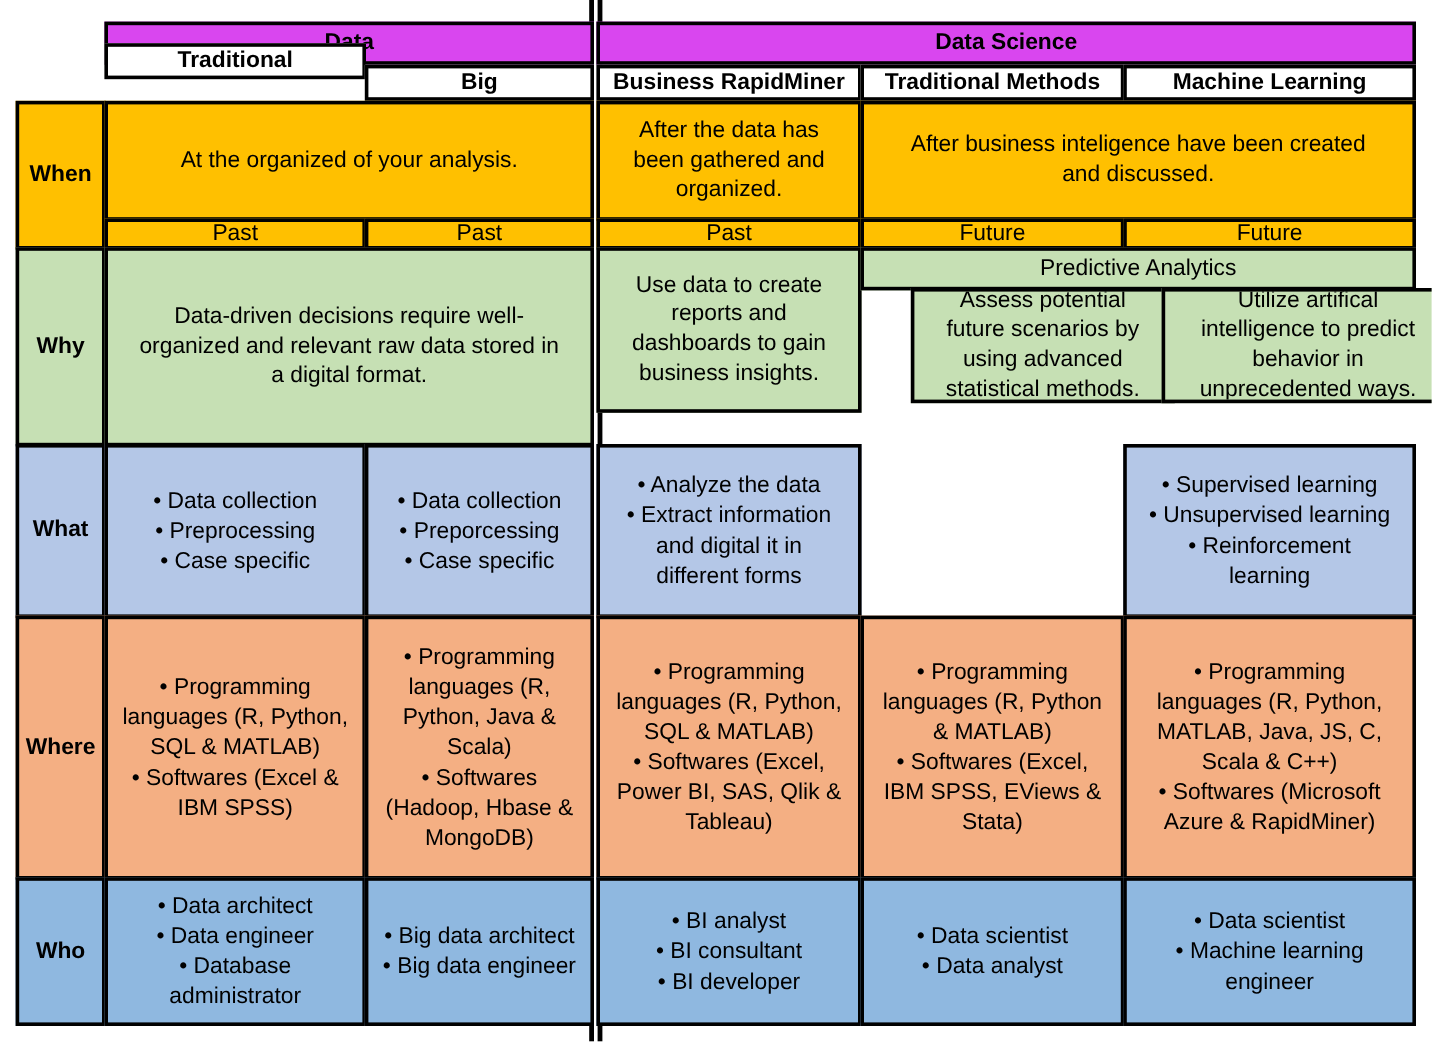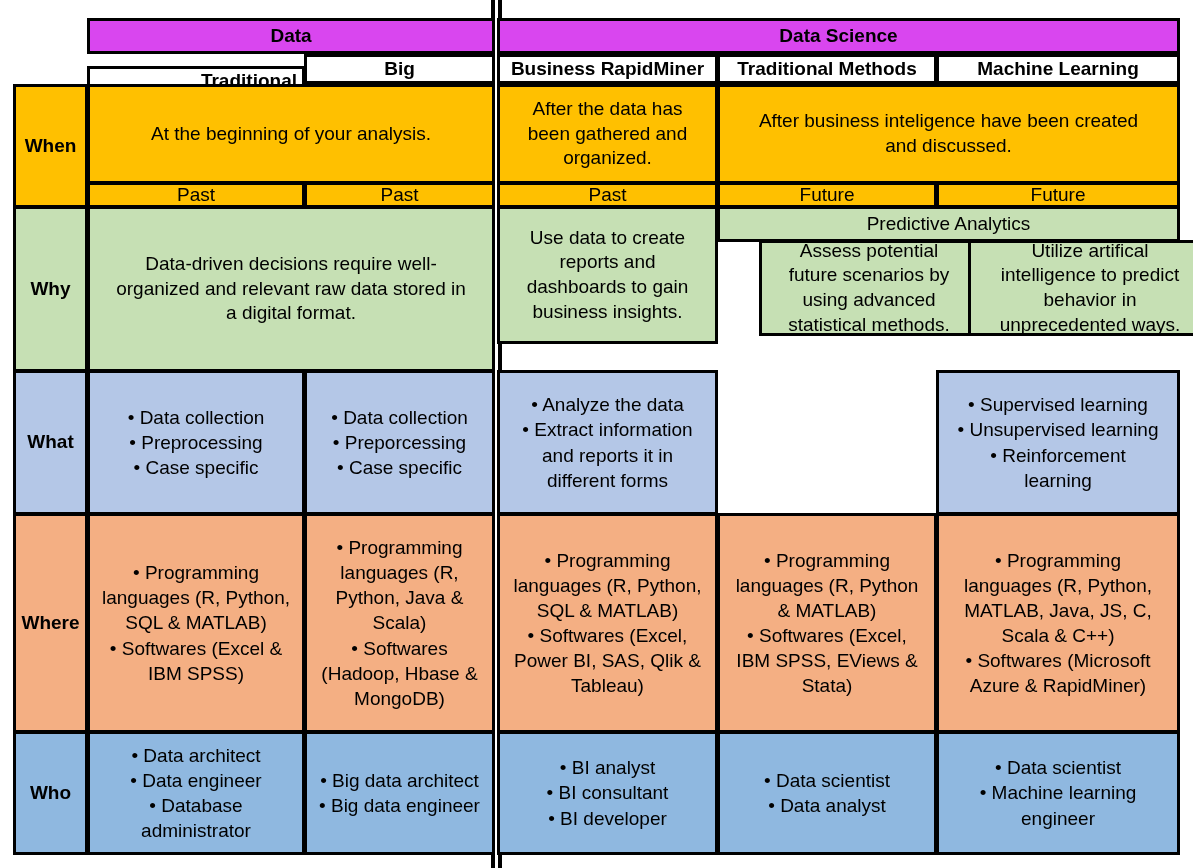--- a/index.html
+++ b/index.html
@@ -87,42 +87,42 @@
   <div class="split-rule" style="left:491px;"></div>
   <div class="split-rule" style="left:498px;"></div>
 
   <div class="cell hdr-group" style="left:87px;  top:18px;  width:408px; height:36px;">
     <span class="txt">Data</span>
   </div>
   <div class="cell hdr-group" style="left:497px; top:18px;  width:683px; height:36px;">
     <span class="txt">Data Science</span>
   </div>
 
-  <div class="cell hdr-sub" style="left:87px;  top:66px; width:218px; height:30px;text-align:right;">
+  <div class="cell hdr-sub" style="left:87px;  top:36px; width:218px; height:30px;">
     <span class="txt">Traditional</span>
   </div>
   <div class="cell hdr-sub" style="left:304px; top:54px; width:191px; height:30px;">
     <span class="txt">Big</span>
   </div>
   <div class="cell hdr-sub" style="left:497px; top:54px; width:221px; height:30px;">
     <span class="txt">Business RapidMiner</span>
   </div>
   <div class="cell hdr-sub" style="left:717px; top:54px; width:220px; height:30px;">
     <span class="txt">Traditional Methods</span>
   </div>
   <div class="cell hdr-sub" style="left:936px; top:54px; width:244px; height:30px;">
     <span class="txt">Machine Learning</span>
   </div>
 
   <div class="cell c-when rowlabel" style="left:13px; top:84px; width:75px; height:124px;">
     <span class="txt">When</span>
   </div>
 
   <div class="cell c-when" style="left:87px; top:84px; width:408px; height:100px;">
-    <span class="txt">At the beginning of your analysis.</span>
+    <span class="txt">At the organized of your analysis.</span>
   </div>
   <div class="cell c-when" style="left:497px; top:84px; width:221px; height:100px;">
     <span class="txt">After the data has
 been gathered and
 organized.</span>
   </div>
   <div class="cell c-when" style="left:717px; top:84px; width:463px; height:100px;">
     <span class="txt">After business inteligence have been created
 and discussed.</span>
   </div>
@@ -185,21 +185,21 @@
 • Case specific</span>
   </div>
   <div class="cell c-what bullets" style="left:304px; top:370px; width:191px; height:145px;">
     <span class="txt">• Data collection
 • Preporcessing
 • Case specific</span>
   </div>
   <div class="cell c-what bullets" style="left:497px; top:370px; width:221px; height:145px;">
     <span class="txt">• Analyze the data
 • Extract information
-and reports it in
+and digital it in
 different forms</span>
   </div>
   <div class="cell c-what bullets" style="left:936px; top:370px; width:244px; height:145px;">
     <span class="txt">• Supervised learning
 • Unsupervised learning
 • Reinforcement
 learning</span>
   </div>
 
   <div class="cell c-where rowlabel" style="left:13px; top:513px; width:75px; height:220px;">

